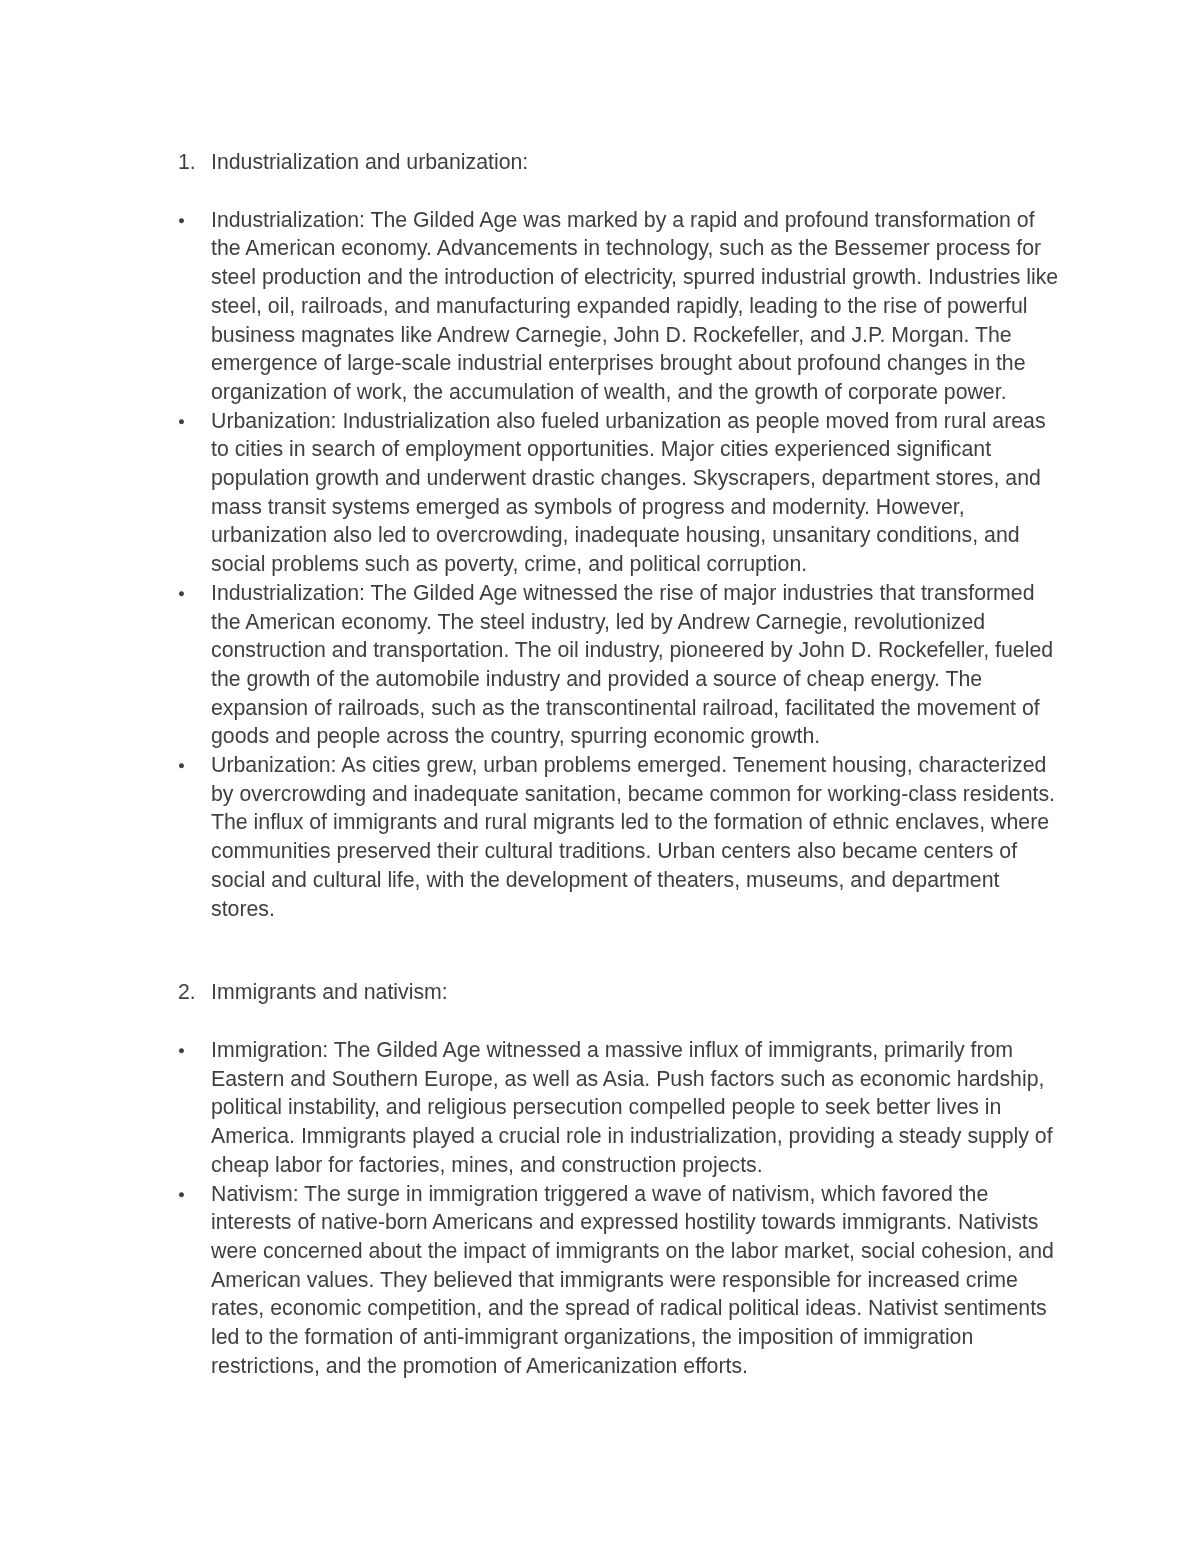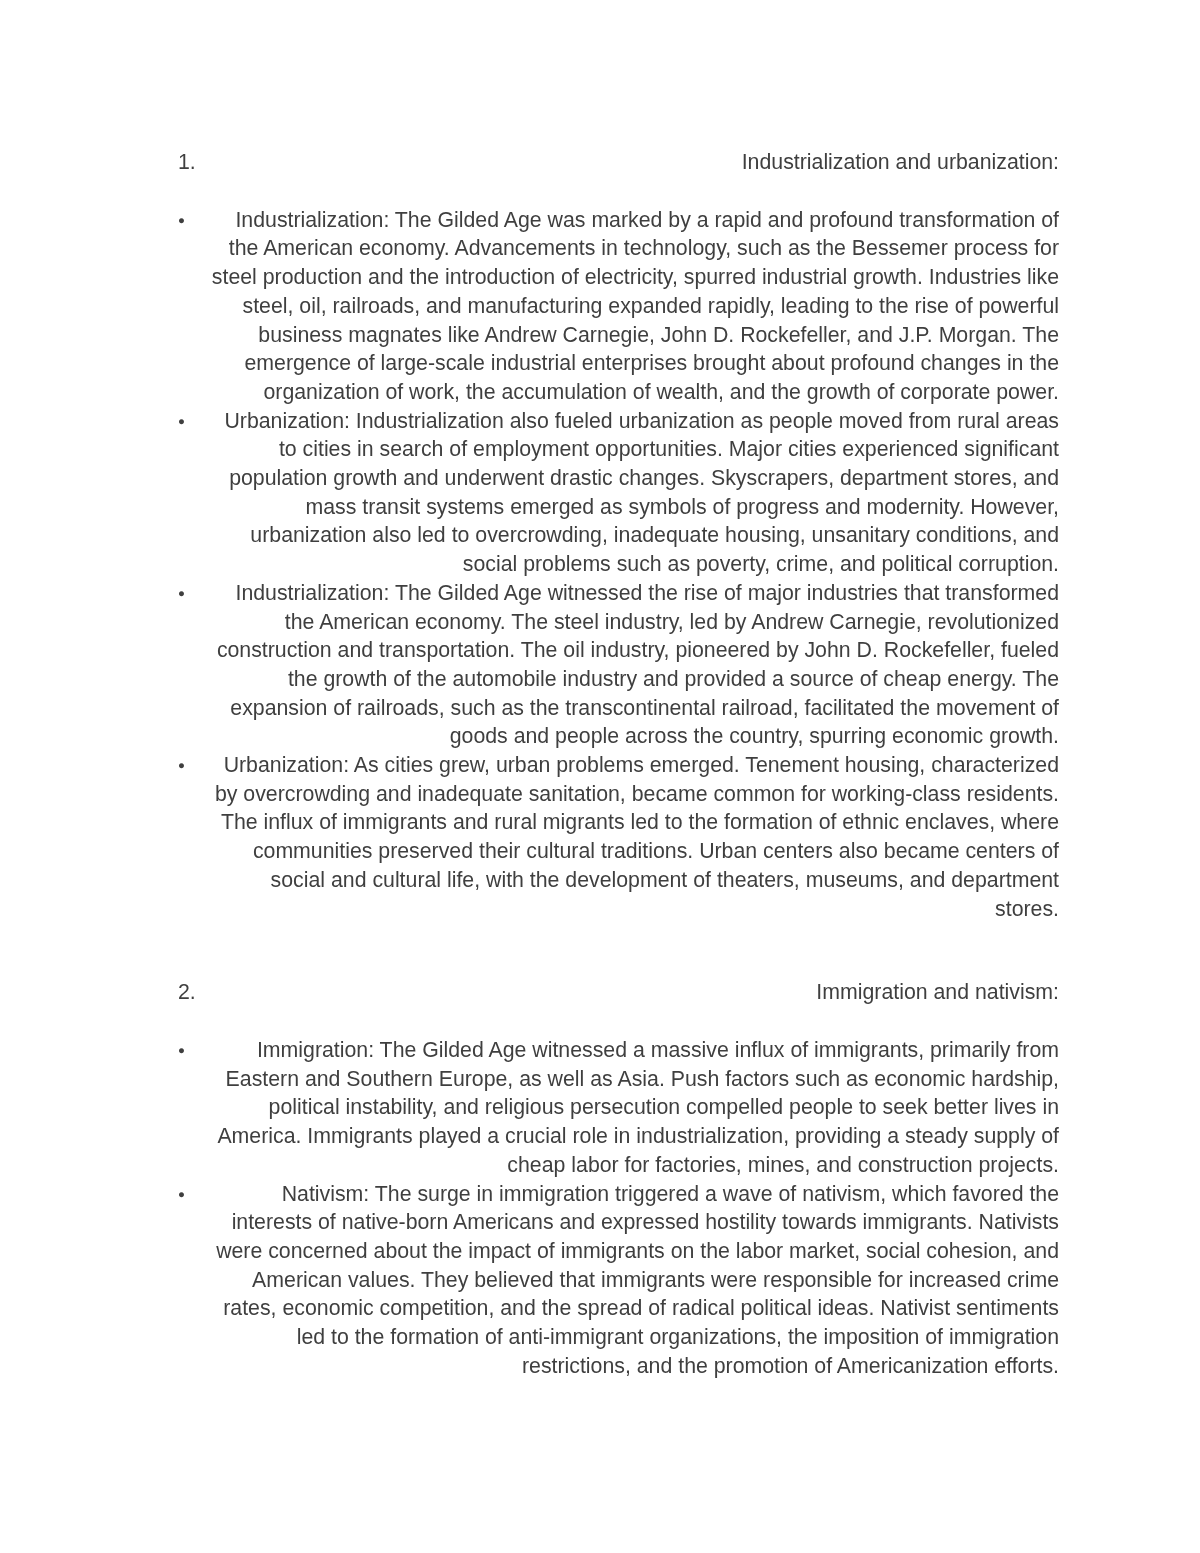--- a/index.html
+++ b/index.html
@@ -27,21 +27,21 @@
     align-items: flex-start;
     padding-left: 37px; 
   }
   .li .marker {
     flex: 0 0 33px;     
     width: 33px;
   }
   .li .text {
     flex: 1 1 auto;
     max-width: 848px;   
-    text-align: right;
+    text-align: left;
   }
   .heading-row {
     margin-bottom: 29px; 
   }
   .bullet-marker {
     font-size: 11.5px;
     line-height: 28.7px;
   }
   .section-2 {
     margin-top: 55px;    
@@ -72,21 +72,21 @@
     </div>
     <div class="li">
       <span class="marker bullet-marker">●</span>
       <div class="text">Urbanization: As cities grew, urban problems emerged. Tenement housing, characterized by overcrowding and inadequate sanitation, became common for working-class residents. The influx of immigrants and rural migrants led to the formation of ethnic enclaves, where communities preserved their cultural traditions. Urban centers also became centers of social and cultural life, with the development of theaters, museums, and department stores.</div>
     </div>
   </section>
 
   <section class="section-2">
     <div class="li heading-row">
       <span class="marker">2.</span>
-      <div class="text">Immigration and nativism:</div>
+      <div class="text">Immigrants and nativism:</div>
     </div>
 
     <div class="li">
       <span class="marker bullet-marker">●</span>
       <div class="text">Immigration: The Gilded Age witnessed a massive influx of immigrants, primarily from Eastern and Southern Europe, as well as Asia. Push factors such as economic hardship, political instability, and religious persecution compelled people to seek better lives in America. Immigrants played a crucial role in industrialization, providing a steady supply of cheap labor for factories, mines, and construction projects.</div>
     </div>
     <div class="li">
       <span class="marker bullet-marker">●</span>
       <div class="text">Nativism: The surge in immigration triggered a wave of nativism, which favored the interests of native-born Americans and expressed hostility towards immigrants. Nativists were concerned about the impact of immigrants on the labor market, social cohesion, and American values. They believed that immigrants were responsible for increased crime rates, economic competition, and the spread of radical political ideas. Nativist sentiments led to the formation of anti-immigrant organizations, the imposition of immigration restrictions, and the promotion of Americanization efforts.</div>
     </div>

